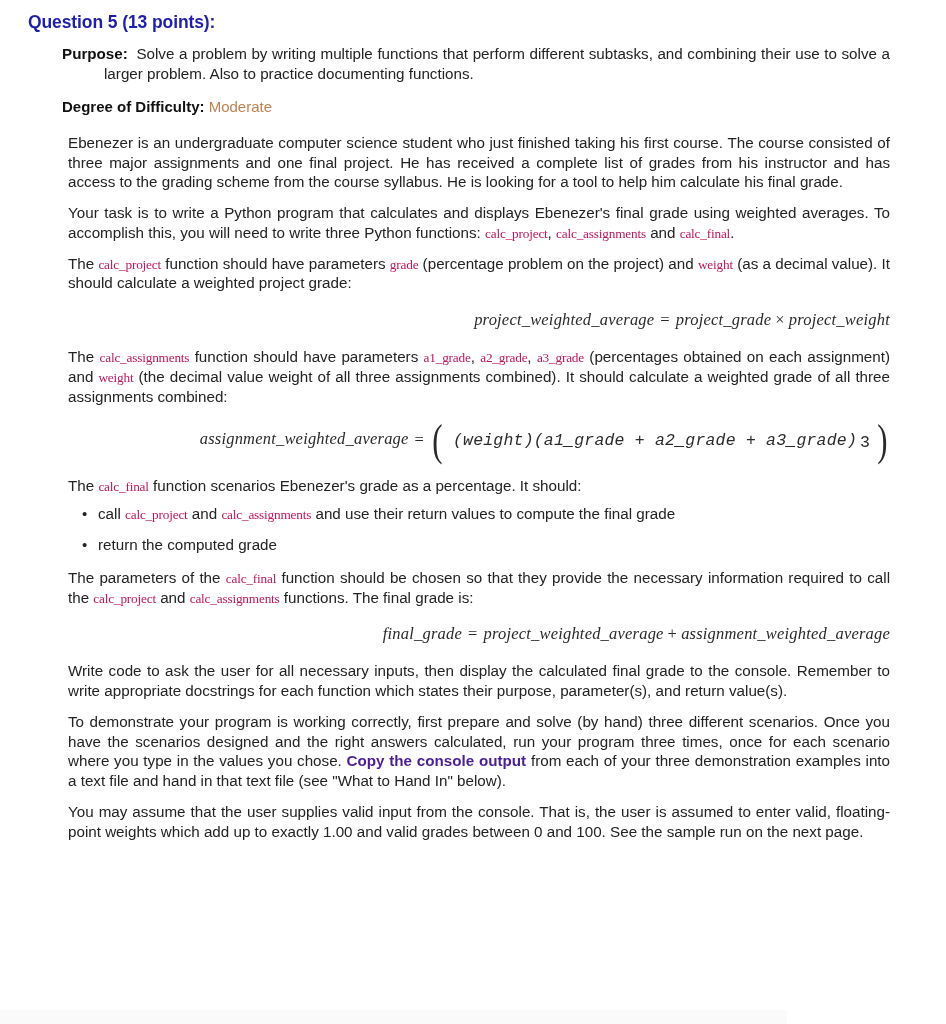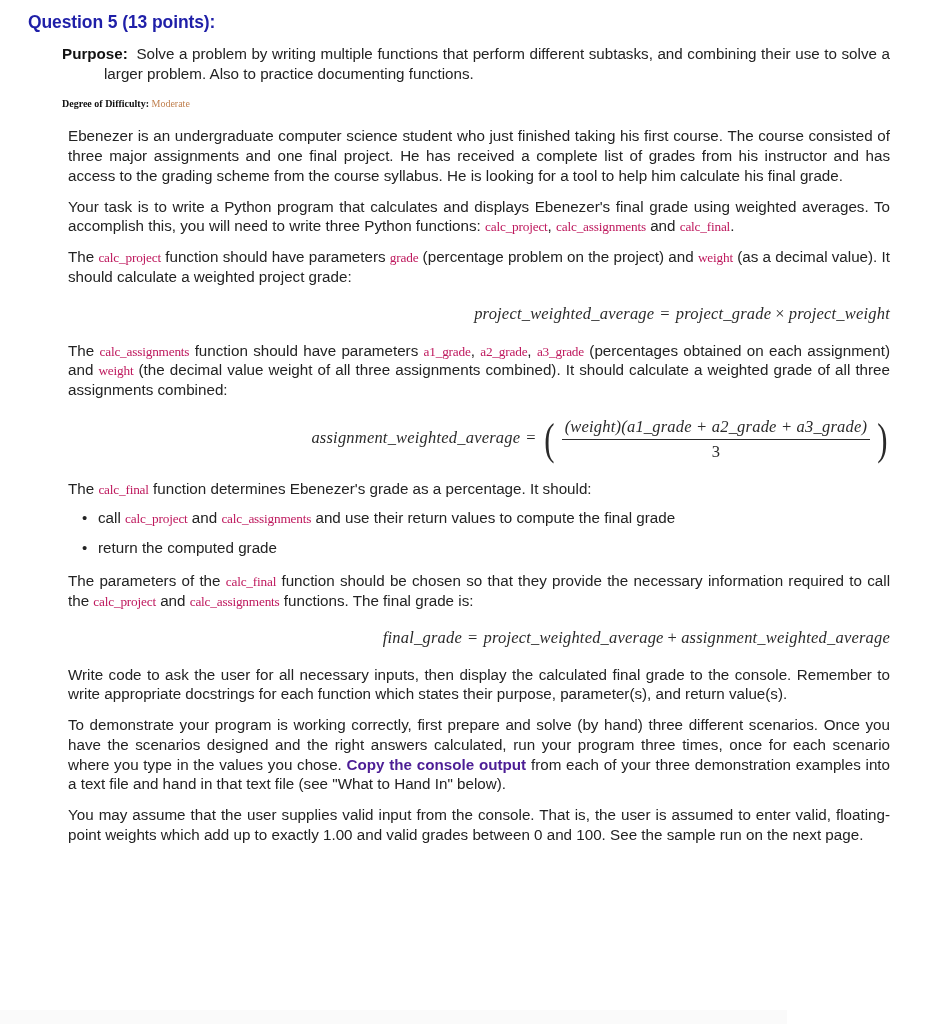--- a/index.html
+++ b/index.html
@@ -84,23 +84,22 @@
     line-height: 1.33;
     padding-left: 42px;
     text-indent: -42px;
     text-align: justify;
     color: #232323;
   }
   .purpose .indent-gap { display: inline-block; width: 4px; }
 
   .difficulty {
     margin: 0 0 16px 0;
-    font-size: 10px;
+    font-size: 15px;
     line-height: 1.3;
-    font-family: Liberation Serif, serif;
   }
 
   
   .math {
     font-family: "Liberation Serif", "DejaVu Serif", serif;
     font-style: italic;
     color: #2a2a2a;
     text-align: right;
     margin: 17px 0 17px 0;
     font-size: 16.5px;
@@ -123,24 +122,25 @@
     font-style: normal;
     font-size: 44px;
     line-height: 0.8;
     font-family: "Liberation Serif", "DejaVu Serif", serif;
     color: #2a2a2a;
     transform: scaleX(0.7);
     display: inline-block;
   }
   .frac {
     display: inline-flex;
-    flex-direction: column;
+    flex-direction: row;
     align-items: center;
     vertical-align: middle;
     padding: 0 5px;
+    font-family: Liberation Mono, monospace;
   }
   .frac .num {
     padding: 0 3px 2px 3px;
     white-space: nowrap;
   }
   .frac .bar {
     border-top: 1.1px solid #2a2a2a;
     width: 100%;
   }
   .frac .den {
@@ -198,21 +198,21 @@
     <div class="math"><span>assignment_weighted_average</span><span class="eq">=</span><span class="math-frac-wrap">
           <span class="paren">(</span>
           <span class="frac">
             <span class="num">(weight)(a1_grade + a2_grade + a3_grade)</span>
             <span class="bar"></span>
             <span class="den">3</span>
           </span>
           <span class="paren">)</span>
         </span></div>
 
-    <p class="para tight"><span>The </span><code>calc_final</code><span> function determines Ebenezer's grade as a percentage. It should:</span></p>
+    <p class="para tight"><span>The </span><code>calc_final</code><span> function scenarios Ebenezer's grade as a percentage. It should:</span></p>
 
     <ul class="bullets">
       <li><span class="dot">•</span><span>call </span><code>calc_project</code><span> and </span><code>calc_assignments</code><span> and use their return values to compute the final grade</span></li>
       <li><span class="dot">•</span><span>return the computed grade</span></li>
     </ul>
 
     <p class="para tight"><span>The parameters of the </span><code>calc_final</code><span> function should be chosen so that they provide the necessary information required to call the </span><code>calc_project</code><span> and </span><code>calc_assignments</code><span> functions. The final grade is:</span></p>
 
     <div class="math"><span>final_grade</span><span class="eq">=</span><span>project_weighted_average</span><span class="op">+</span><span>assignment_weighted_average</span></div>
 

